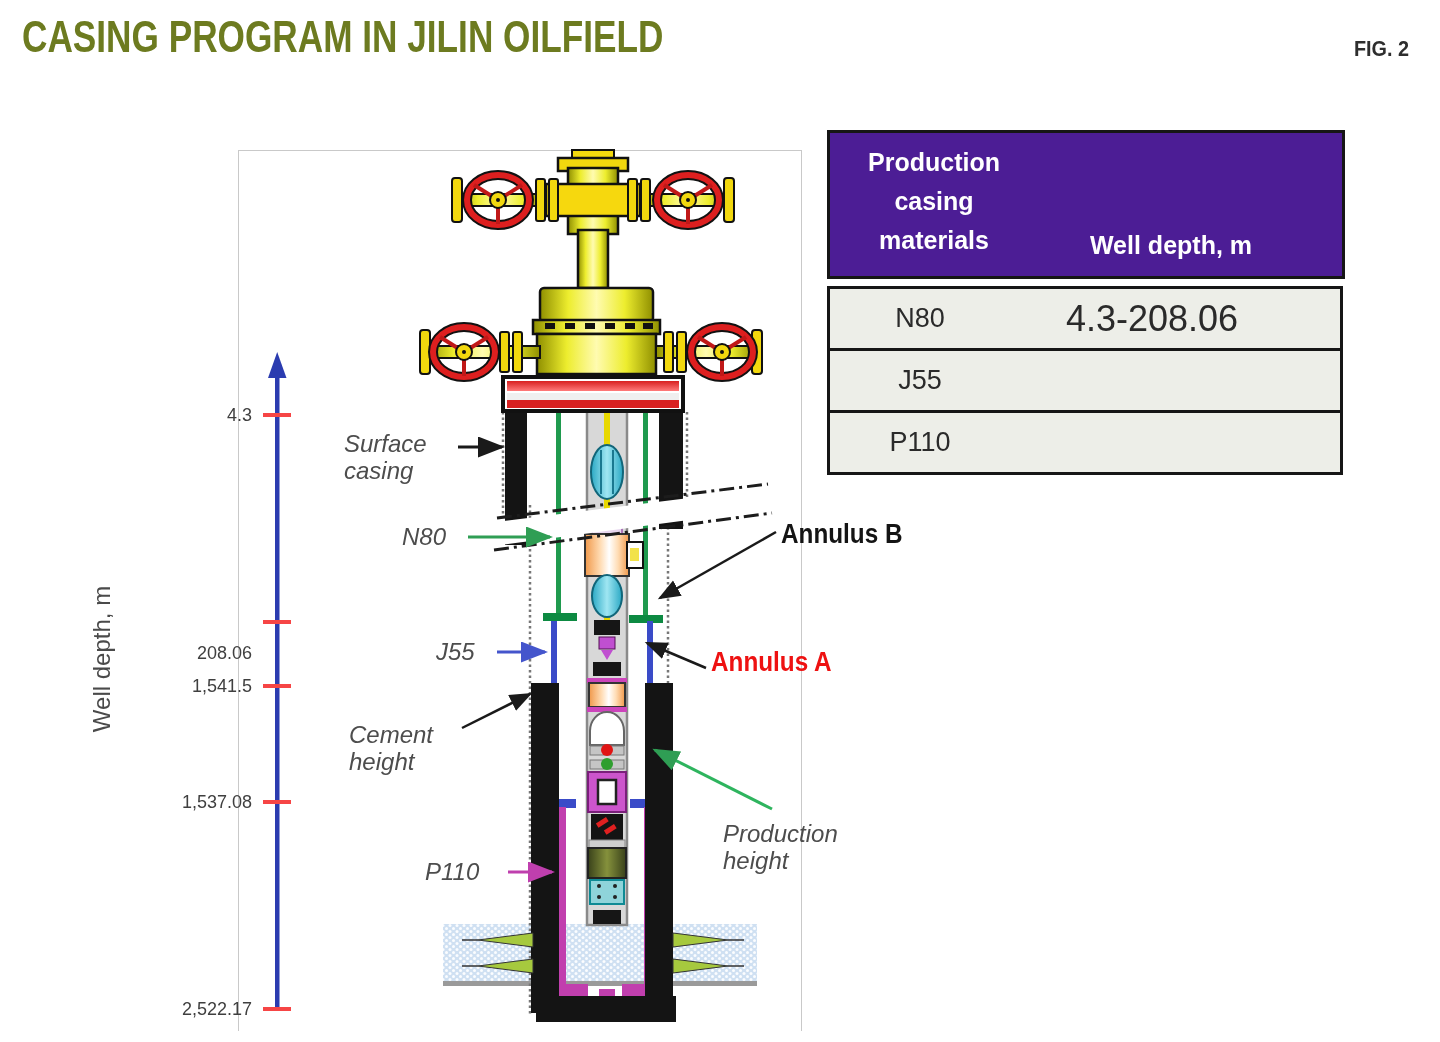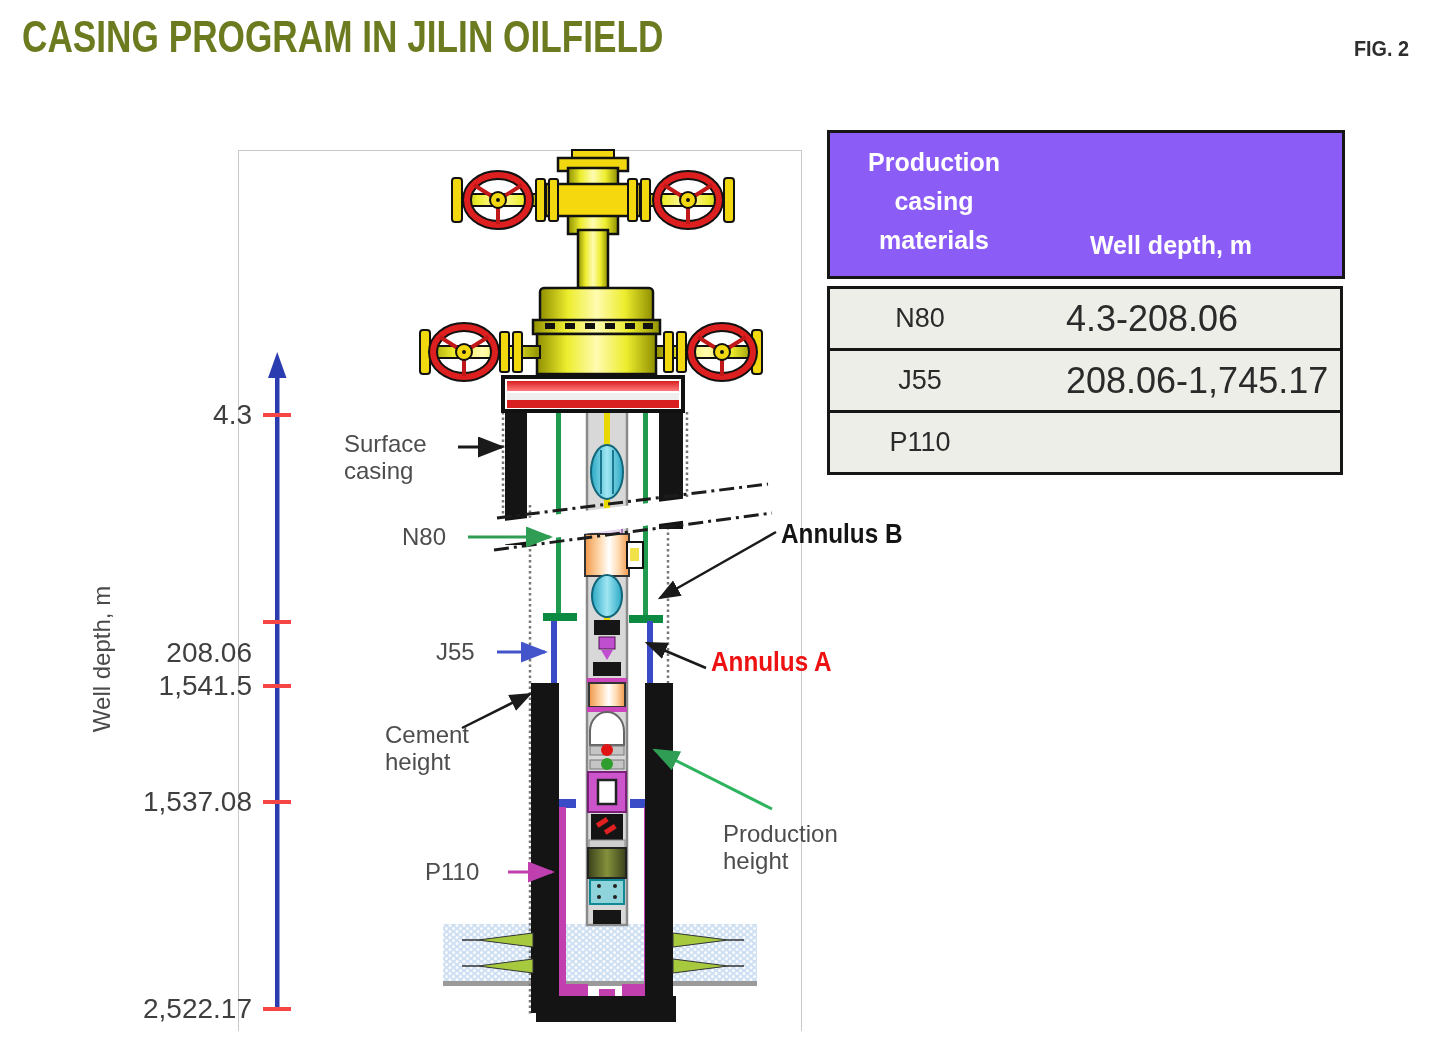--- a/index.html
+++ b/index.html
@@ -8,29 +8,29 @@
   .abs{position:absolute;}
   
   #title{left:22px;top:12px;font-size:44px;font-weight:bold;color:#6d7b20;
          transform:scaleX(.80);transform-origin:left top;white-space:nowrap;letter-spacing:0;}
   #figlab{left:1354px;top:36px;font-size:22px;font-weight:bold;color:#2e2e2e;
           transform:scaleX(.9);transform-origin:left top;}
   
   #frame{left:238px;top:150px;width:562px;height:880px;
          border-left:1px solid #c9c9c9;border-top:1px solid #c9c9c9;border-right:1px solid #c9c9c9;}
   
-  .tick-label{width:140px;text-align:right;font-size:28px;color:#3f3f3f;height:30px;line-height:30px;}
+  .tick-label{width:140px;text-align:right;font-size:18px;color:#3f3f3f;height:30px;line-height:30px;}
   #axis-label{left:-8px;top:645px;width:220px;text-align:center;font-size:24px;color:#4a4a4a;
               transform:rotate(-90deg);transform-origin:center center;}
   
-  .dlabel{font-size:24px;line-height:27px;color:#4d4d4d;white-space:pre-line;}
+  .dlabel{font-size:24px;line-height:27px;color:#4d4d4d;white-space:pre-line;font-style:italic;}
   .blabel{font-size:27px;font-weight:bold;color:#141414;transform:scaleX(.9);transform-origin:left center;white-space:nowrap;}
   #annulus-a-label{color:#ee1111;}
   
-  #tbl-header{left:827px;top:130px;width:518px;height:149px;background:#8b5cf6;border:3px solid #161616;box-sizing:border-box;}
+  #tbl-header{left:827px;top:130px;width:518px;height:149px;background:#4c1d95;border:3px solid #161616;box-sizing:border-box;}
   #tbl-header .c1{position:absolute;left:14px;top:10px;width:180px;text-align:center;
                   color:#ffffff;font-weight:bold;font-size:25px;line-height:39px;}
   #tbl-header .c2{position:absolute;left:210px;right:40px;bottom:16px;text-align:center;
                   color:#ffffff;font-weight:bold;font-size:25px;}
   #tbl-body{left:827px;top:286px;width:516px;height:189px;background:#edeee8;border:3px solid #161616;
             box-sizing:border-box;display:flex;flex-direction:column;}
   .trow{flex:1;display:flex;align-items:center;}
   .trow + .trow{border-top:3px solid #161616;}
   .tc-mat{width:180px;text-align:center;font-size:27px;color:#2a2a2a;}
   .tc-depth{flex:1;padding-left:56px;font-size:36px;color:#2a2a2a;}
@@ -305,39 +305,38 @@
   <div class="abs tick-label" style="left:112px;top:400px;">4.3</div>
   <div class="abs tick-label" style="left:112px;top:638px;">208.06</div>
   <div class="abs tick-label" style="left:112px;top:671px;">1,541.5</div>
   <div class="abs tick-label" style="left:112px;top:787px;">1,537.08</div>
   <div class="abs tick-label" style="left:112px;top:994px;">2,522.17</div>
 
   <div class="abs dlabel" style="left:344px;top:430px;">Surface
 casing</div>
   <div class="abs dlabel" style="left:402px;top:523px;">N80</div>
   <div class="abs dlabel" style="left:436px;top:638px;">J55</div>
-  <div class="abs dlabel" style="left:349px;top:721px;margin-left:36px;">Cement
+  <div class="abs dlabel" style="left:349px;top:721px;">Cement
 height</div>
   <div class="abs dlabel" style="left:425px;top:858px;">P110</div>
   <div class="abs blabel" style="left:781px;top:519px;">Annulus B</div>
   <div id="annulus-a-label" class="abs blabel" style="left:711px;top:647px;">Annulus A</div>
   <div class="abs dlabel" style="left:723px;top:820px;">Production
 height</div>
 
   <div id="tbl-header" class="abs">
     <div class="c1">Production casing materials</div>
     <div class="c2">Well depth, m</div>
   </div>
   <div id="tbl-body" class="abs">
     <div class="trow">
       <div class="tc-mat">N80</div>
       <div class="tc-depth">4.3-208.06</div>
     </div>
     <div class="trow">
       <div class="tc-mat">J55</div>
-      <div class="tc-depth">208.06-1,745.17</div>
     </div>
     <div class="trow">
       <div class="tc-mat">P110</div>
     </div>
   </div>
 
 </div>
 
 </body></html>

